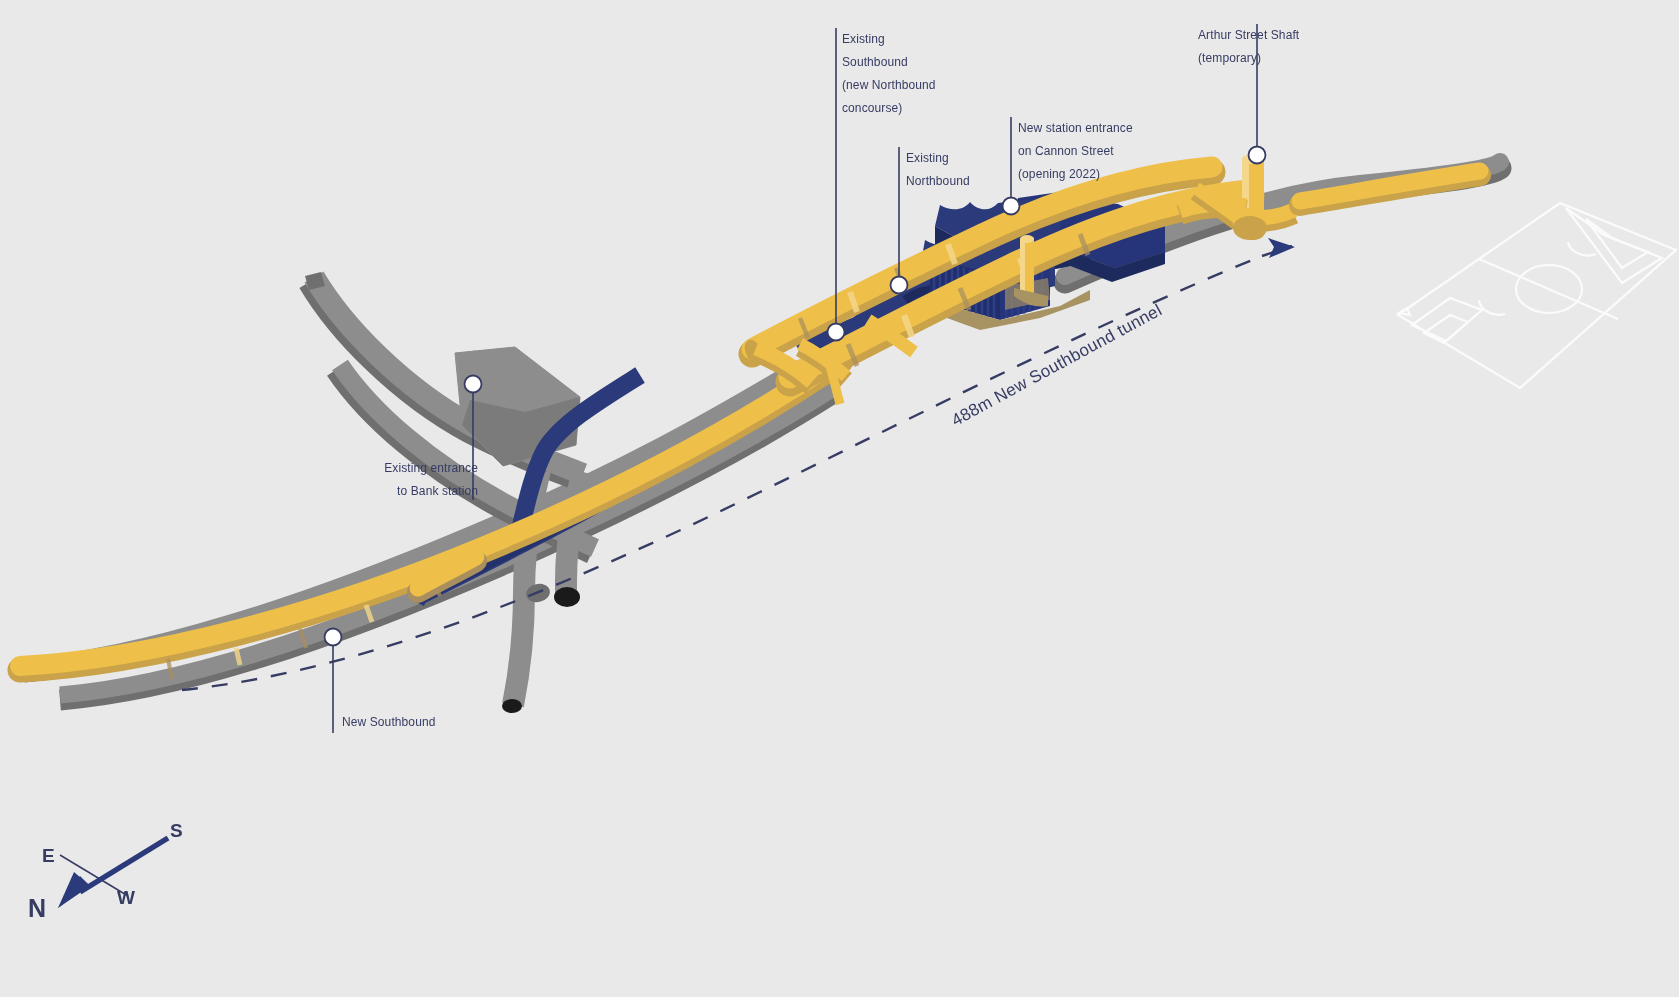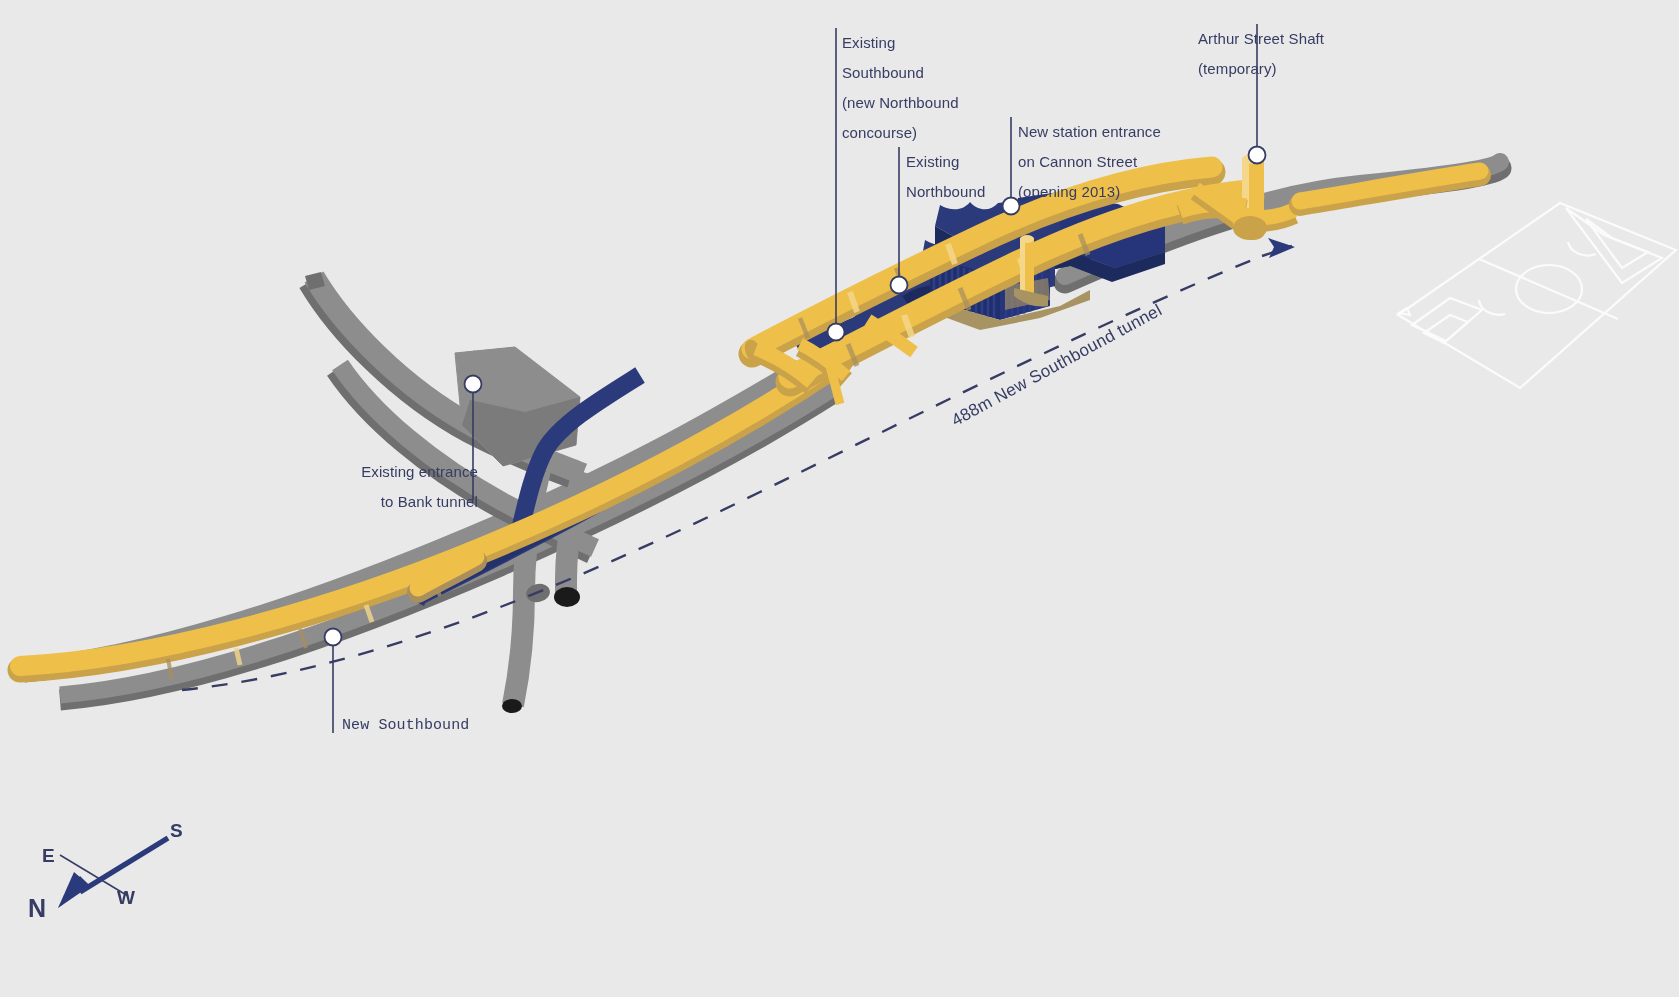--- a/index.html
+++ b/index.html
@@ -23,22 +23,22 @@
   #scene {
     position: absolute;
     left: 0; top: 0;
     width: 1679px;
     height: 997px;
   }
   .callout-label {
     position: absolute;
     color: #363c63;
     font-family: "Liberation Sans", sans-serif;
-    font-size: 15px;
-    line-height: 30px;
+    font-size: 12px;
+    line-height: 23px;
     letter-spacing: 0.1px;
     white-space: pre-line;
     pointer-events: auto;
   }
   .compass-letter {
     position: absolute;
     color: #363c63;
     font-family: "Liberation Sans", sans-serif;
     font-weight: bold;
   }
@@ -311,26 +311,26 @@
 
   <div id="callout-text-layer">
       <div class="callout-label" style="left: 842px; top: 28px;">Existing
 Southbound
 (new Northbound
 concourse)</div>
       <div class="callout-label" style="left: 906px; top: 147px;">Existing
 Northbound</div>
       <div class="callout-label" style="left: 1018px; top: 117px;">New station entrance
 on Cannon Street
-(opening 2013)</div>
+(opening 2022)</div>
       <div class="callout-label" style="left: 1198px; top: 24px;">Arthur Street Shaft
 (temporary)</div>
       <div class="callout-label" style="left: 340px; top: 457px; text-align: right; width: 138px;">Existing entrance
-to Bank tunnel</div>
-      <div class="callout-label" style="left: 342px; top: 711px; font-family: Liberation Mono, monospace;">New Southbound</div>
+to Bank station</div>
+      <div class="callout-label" style="left: 342px; top: 711px;">New Southbound</div>
     </div>
   <div id="inline-text-layer">
       <div class="tunnel-inline-label" style="left: 953px; top: 412px; transform: rotate(-28.5deg);">488m  New Southbound tunnel</div>
     </div>
   <div id="compass-text-layer">
       <div class="compass-letter" style="left: 170px; top: 820px; font-size: 19px;">S</div>
       <div class="compass-letter" style="left: 42px; top: 845px; font-size: 19px;">E</div>
       <div class="compass-letter" style="left: 117px; top: 887px; font-size: 19px;">W</div>
       <div class="compass-letter" style="left: 28px; top: 894px; font-size: 25px;">N</div>
     </div>

